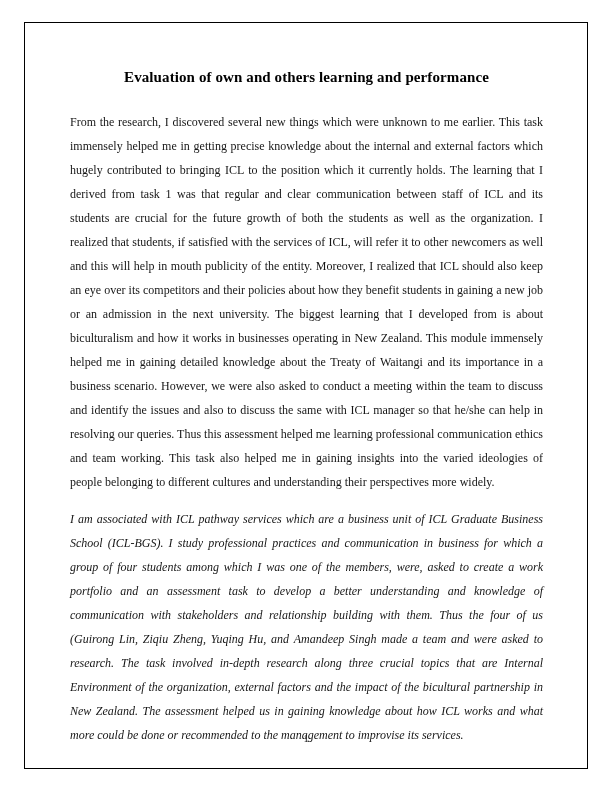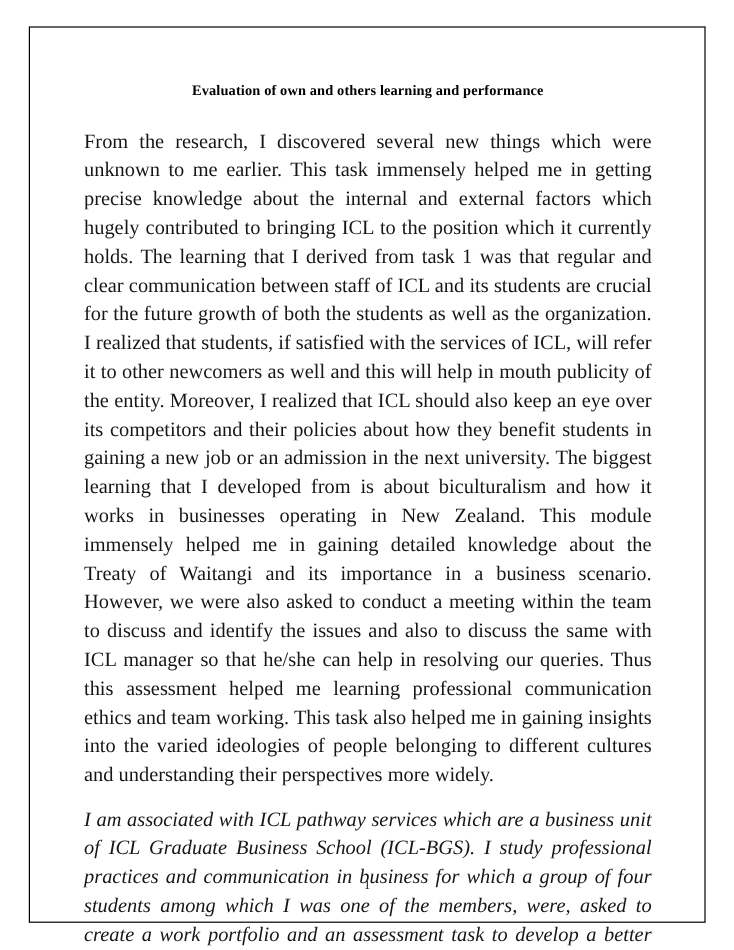--- a/index.html
+++ b/index.html
@@ -24,29 +24,29 @@
     box-sizing: border-box;
     background: #ffffff;
   }
   .content {
     position: absolute;
     left: 45px;
     top: 45px;
     width: 473px;
   }
   .doc-title {
-    font-size: 12px;
+    font-size: 15px;
     font-weight: bold;
     text-align: center;
     margin: 0 0 22px 0;
     letter-spacing: 0.1px;
     line-height: 1.3;
   }
   .para {
-    font-size: 17px;
+    font-size: 12px;
     line-height: 24px;
     text-align: justify;
     text-justify: inter-word;
     margin: 0 0 13px 0;
     color: #161616;
   }
   .para:last-of-type {
     margin-bottom: 0;
     font-style: italic;
   }

